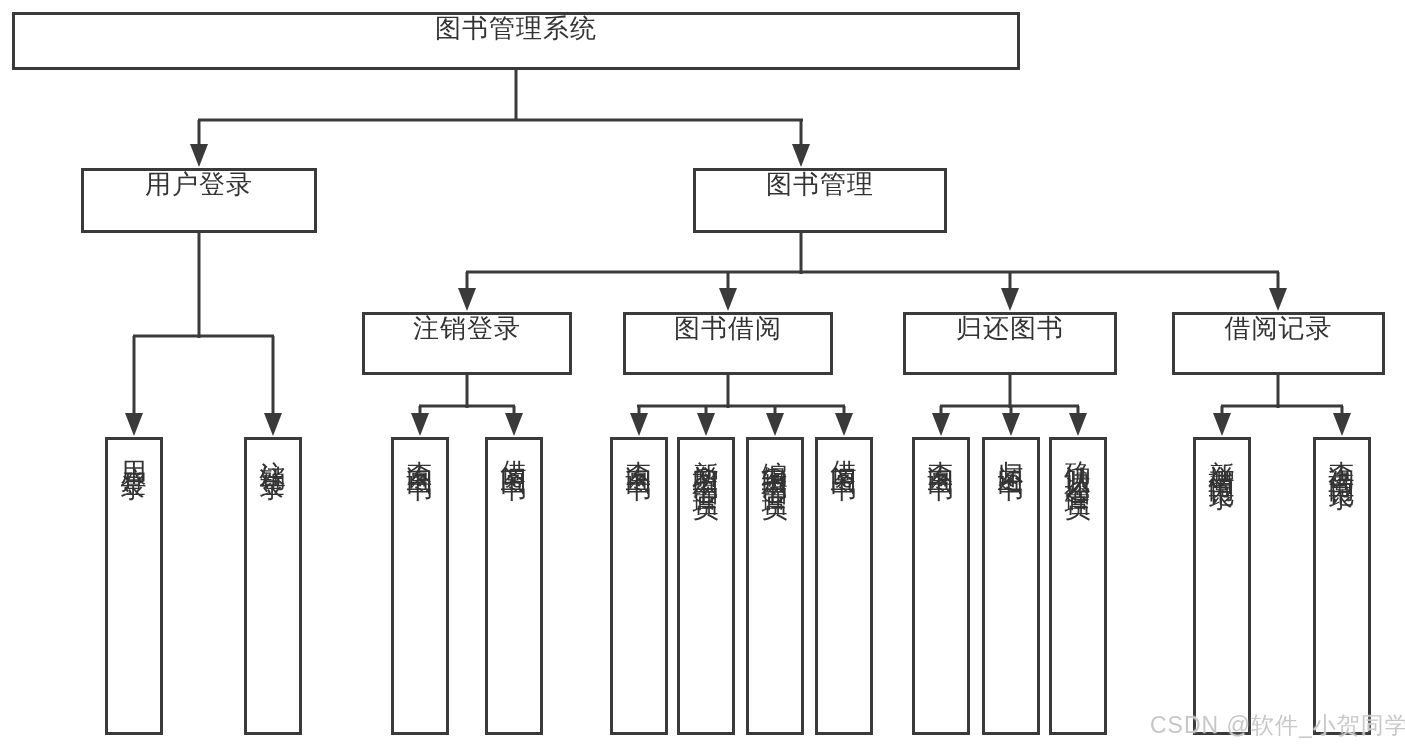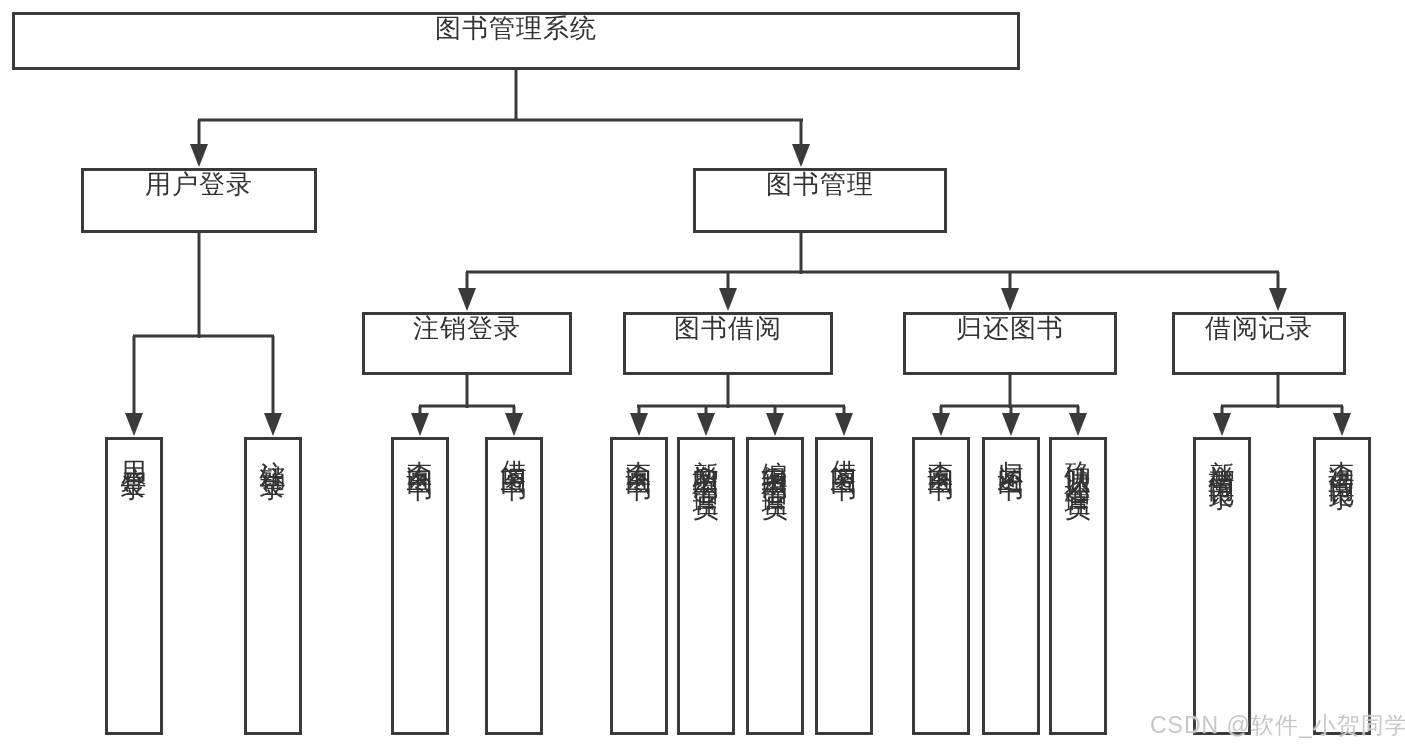--- a/index.html
+++ b/index.html
@@ -125,21 +125,21 @@
 
   <div class="node" style="left:362px;top:312px;width:210px;height:63px">
     <span class="hlabel">注销登录</span>
   </div>
   <div class="node" style="left:623px;top:312px;width:210px;height:63px">
     <span class="hlabel">图书借阅</span>
   </div>
   <div class="node" style="left:903px;top:312px;width:214px;height:63px">
     <span class="hlabel">归还图书</span>
   </div>
-  <div class="node" style="left:1172px;top:312px;width:174px;height:63px">
+  <div class="node" style="left:1172px;top:312px;width:213px;height:63px">
     <span class="hlabel">借阅记录</span>
   </div>
 
   <div class="node" style="left:105px;top:437px;width:58px;height:298px">
     <span class="vlabel">用户登录</span>
   </div>
   <div class="node" style="left:244px;top:437px;width:58px;height:298px">
     <span class="vlabel">注销登录</span>
   </div>
 

